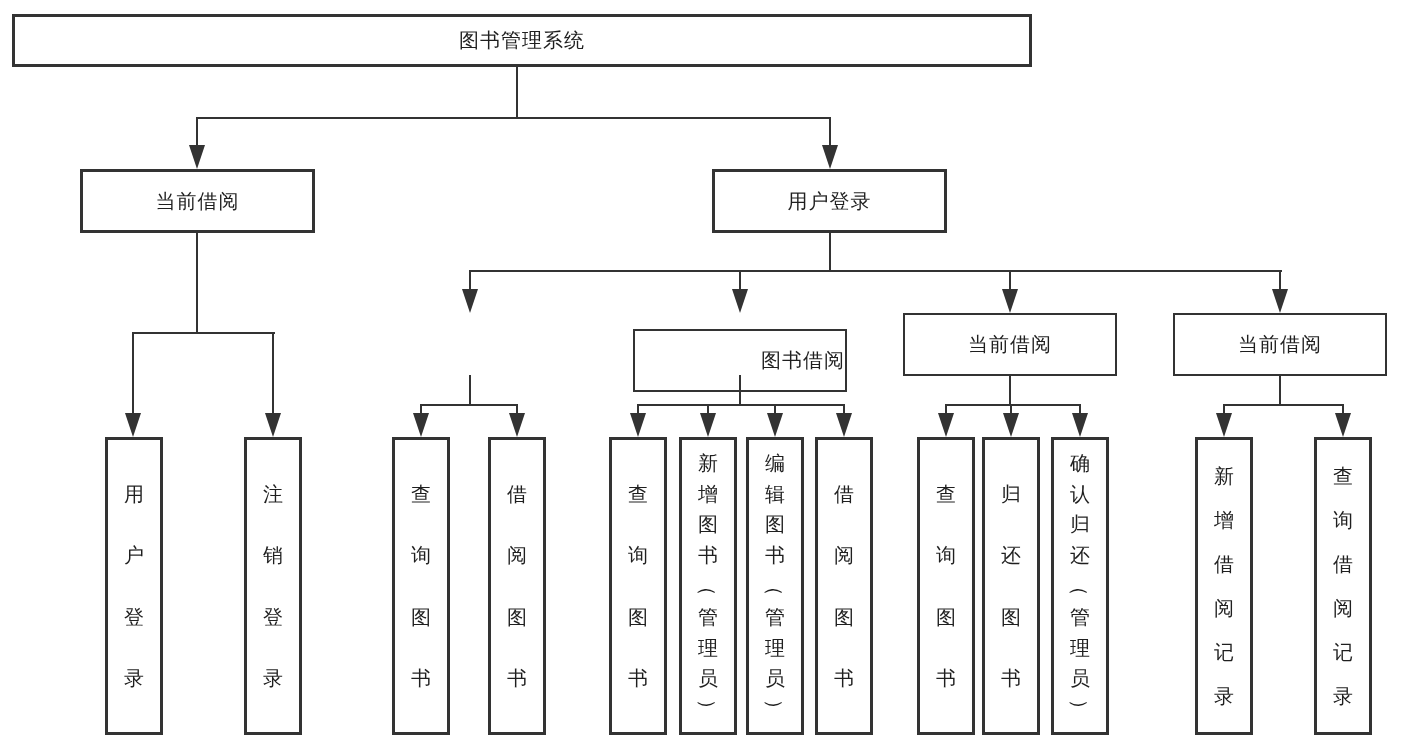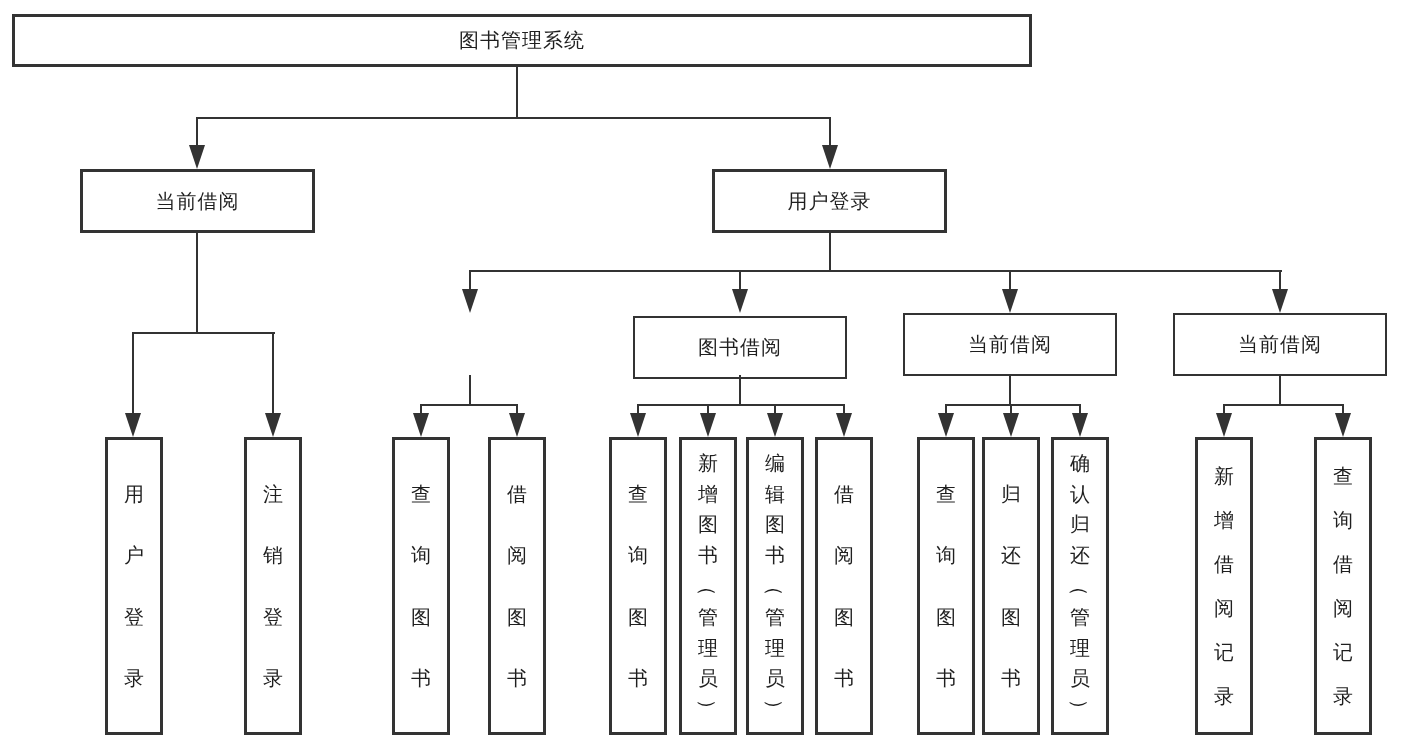--- a/index.html
+++ b/index.html
@@ -50,21 +50,21 @@
     <span>图书管理系统</span>
   </div>
 
   <div class="node" style="left:80px;top:169px;width:235px;height:64px;">
     <span>当前借阅</span>
   </div>
   <div class="node" style="left:712px;top:169px;width:235px;height:64px;">
     <span>用户登录</span>
   </div>
 
-  <div class="node l3" style="left:633px;top:316px;width:214px;height:63px;">
+  <div class="node l3" style="left:633px;top:329px;width:214px;height:63px;justify-content:flex-end;">
     <span>图书借阅</span>
   </div>
   <div class="node l3" style="left:903px;top:313px;width:214px;height:63px;">
     <span>当前借阅</span>
   </div>
   <div class="node l3" style="left:1173px;top:313px;width:214px;height:63px;">
     <span>当前借阅</span>
   </div>
 
   <div class="leaf" style="left:105px;">

